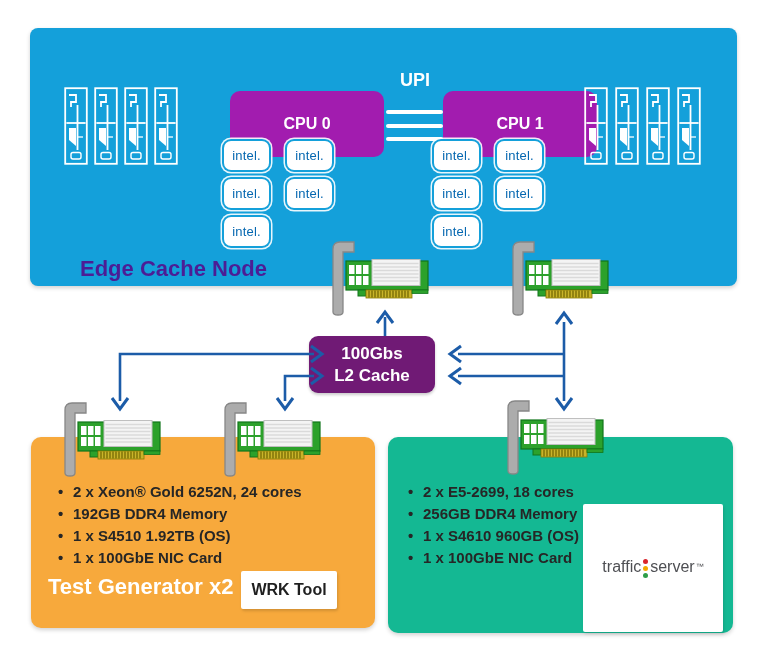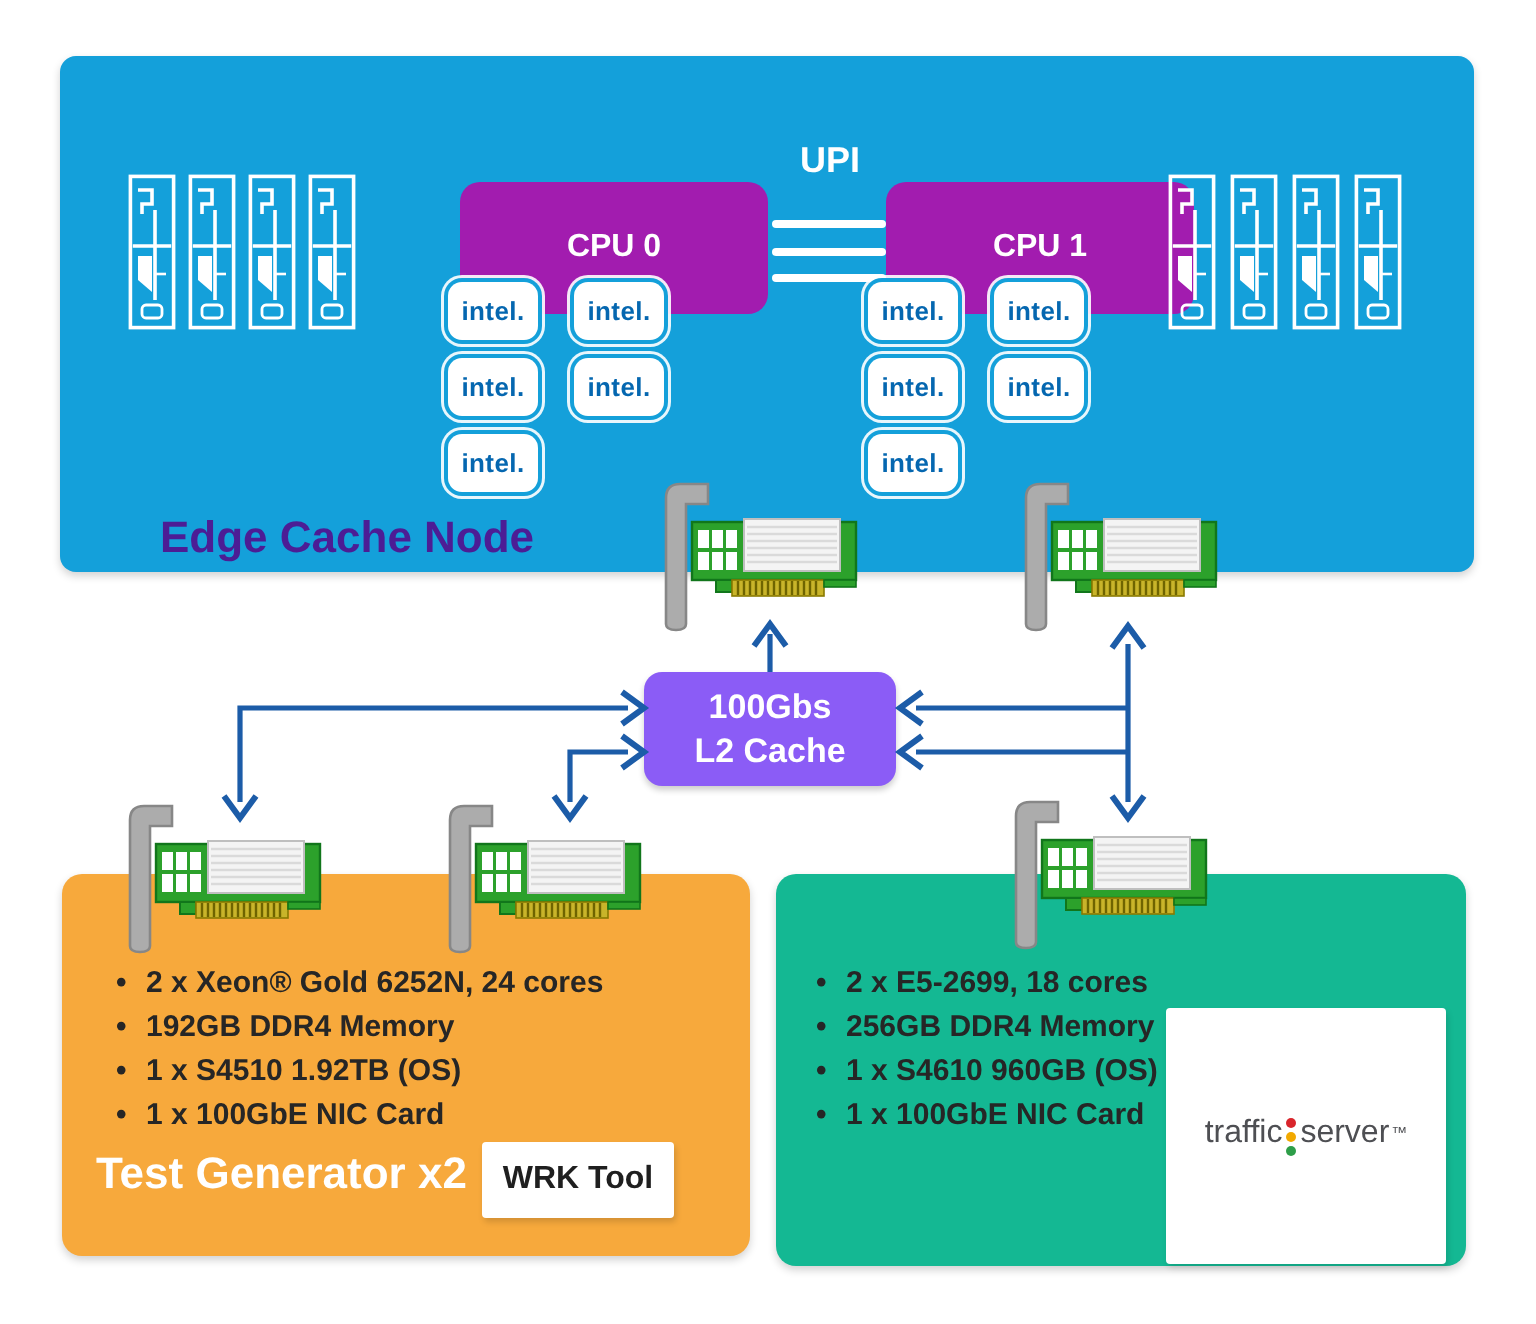--- a/index.html
+++ b/index.html
@@ -9,26 +9,26 @@
   }
   .box{position:absolute;border-radius:10px;box-shadow:0 2px 4px rgba(0,0,0,.18);}
   
   .edge-box{left:30px;top:28px;width:707px;height:258px;background:#14A0DA;border-radius:8px;z-index:1;}
   .cpu{position:absolute;width:154px;height:66px;background:#a21caf;border-radius:10px;
        display:flex;align-items:center;justify-content:center;color:#fff;font-size:16px;font-weight:bold;z-index:1;}
   .cpu0{left:200px;top:63px;} .cpu1{left:413px;top:63px;}
   .upi-label{position:absolute;left:355px;top:42px;width:60px;text-align:center;color:#fff;font-size:18px;font-weight:bold;z-index:1;}
   .upi-line{position:absolute;left:356px;width:57px;height:4px;background:#fff;border-radius:2px;z-index:1;}
   .intel-badge{position:absolute;width:45px;height:29px;background:#fff;border-radius:7px;
-       display:flex;align-items:center;justify-content:center;color:#0567B0;font-size:13px;font-weight:bold;letter-spacing:.2px;
+       display:flex;align-items:center;justify-content:center;color:#0567B0;font-size:13px;font-weight:normal;letter-spacing:.2px;
        box-shadow:0 0 0 2px #14A0DA,0 0 0 3.5px rgba(255,255,255,.9);z-index:1;}
   .edge-label{position:absolute;left:50px;top:228px;color:#4c1d95;font-size:22px;font-weight:bold;z-index:1;}
   .dimm{position:absolute;width:24px;height:78px;top:59px;z-index:1;}
   
-  .l2switch{position:absolute;left:322px;top:336px;width:126px;height:57px;background:#8b5cf6;border-radius:9px;
+  .l2switch{position:absolute;left:309px;top:336px;width:126px;height:57px;background:#701a75;border-radius:9px;
        display:flex;flex-direction:column;align-items:center;justify-content:center;color:#fff;font-weight:bold;
        font-size:17px;line-height:1.25;z-index:2;box-shadow:0 2px 3px rgba(0,0,0,.2);}
   
   .connectors{position:absolute;left:0;top:0;z-index:2;}
   .nic{position:absolute;width:100px;height:80px;z-index:3;}
   
   .tg-box{left:31px;top:437px;width:344px;height:191px;background:#F7A93C;z-index:1;}
   .co-box{left:388px;top:437px;width:345px;height:196px;background:#14B893;z-index:1;}
   .specs{position:absolute;margin:0;padding:0;list-style:none;z-index:2;}
   .specs li{font-size:15px;font-weight:bold;color:#262626;line-height:22px;padding-left:15px;position:relative;white-space:nowrap;}

